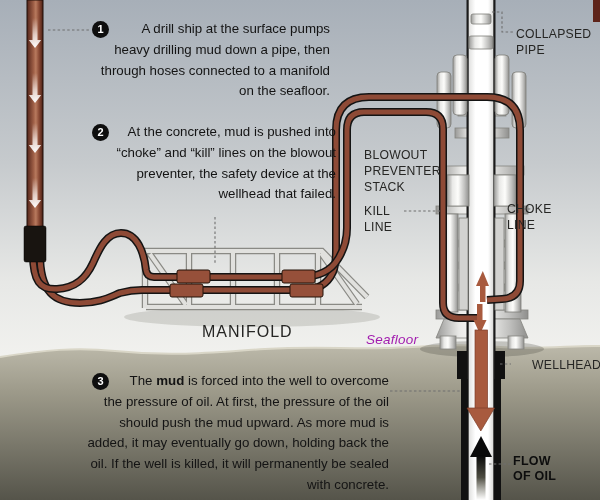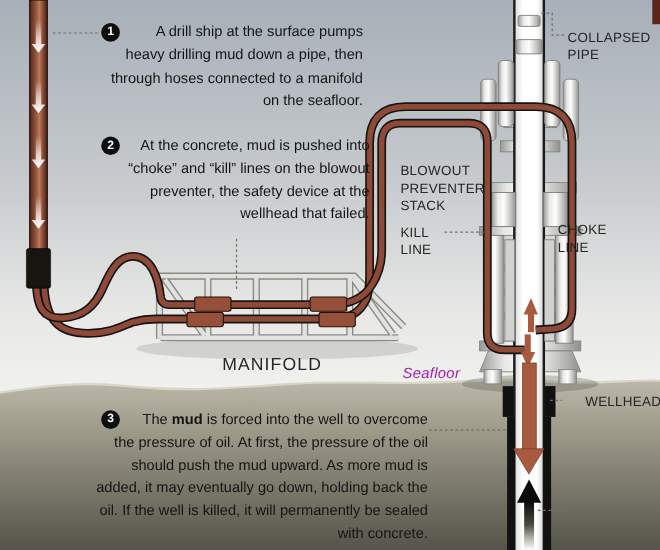--- a/index.html
+++ b/index.html
@@ -209,14 +209,15 @@
     <p class="step-text"><span>The </span><b>mud</b><span> is forced into the well to overcome the pressure of oil. At first, the pressure of the oil should push the mud upward. As more mud is added, it may eventually go down, holding back the oil. If the well is killed, it will permanently be sealed with concrete.</span></p>
   </div>
 
   <div class="label" id="lbl-collapsed">COLLAPSED PIPE</div>
   <div class="label" id="lbl-bop">BLOWOUT PREVENTER STACK</div>
   <div class="label" id="lbl-kill">KILL LINE</div>
   <div class="label" id="lbl-choke">CHOKE LINE</div>
   <div class="label" id="lbl-manifold">MANIFOLD</div>
   <div class="label" id="lbl-seafloor">Seafloor</div>
   <div class="label" id="lbl-wellhead">WELLHEAD</div>
+  <div class="label" id="lbl-flow">FLOW OF OIL</div>
 
 </div>
 
 </body></html>

